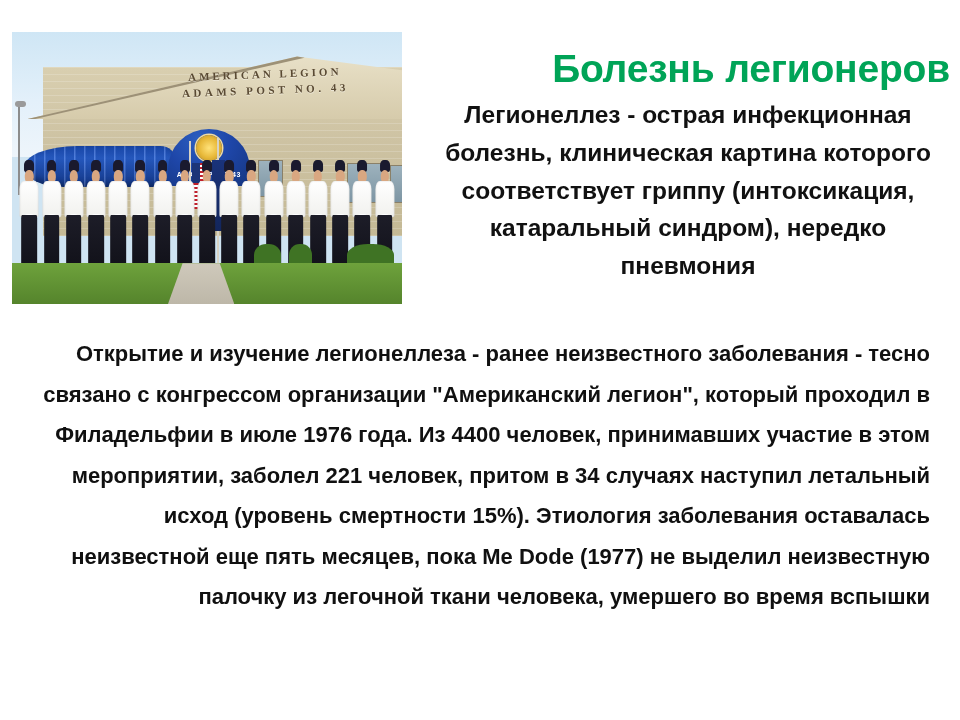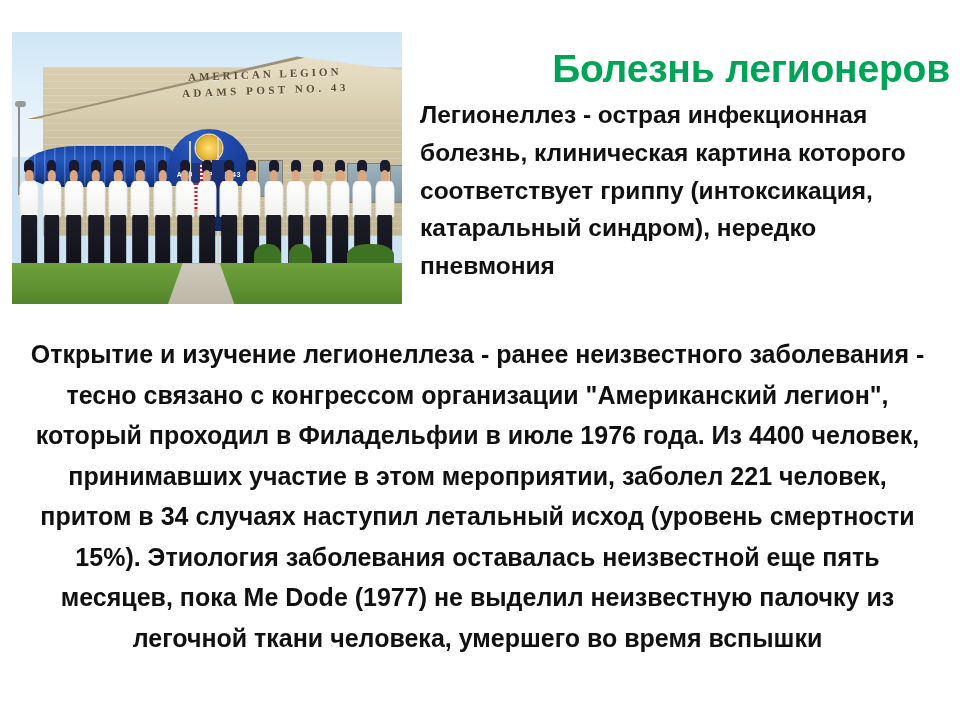--- a/index.html
+++ b/index.html
@@ -315,34 +315,34 @@
   
   .lead-paragraph {
     position: absolute;
     left: 420px;
     top: 96px;
     width: 536px;
     font-size: 24.5px;
     font-weight: bold;
     color: #111111;
     line-height: 37.8px;
-    text-align: left;
+    text-align: center;
   }
 
   
   .body-paragraph {
     position: absolute;
     left: 25px;
     top: 334px;
     width: 905px;
-    font-size: 25px;
+    font-size: 22px;
     font-weight: bold;
     color: #101010;
     line-height: 40.5px;
-    text-align: center;
+    text-align: right;
   }
 
   
   .footer-link {
     position: absolute;
     right: 15px;
     top: 698px;
     font-size: 12.5px;
     color: #2b2b2b;
     text-decoration: underline;

